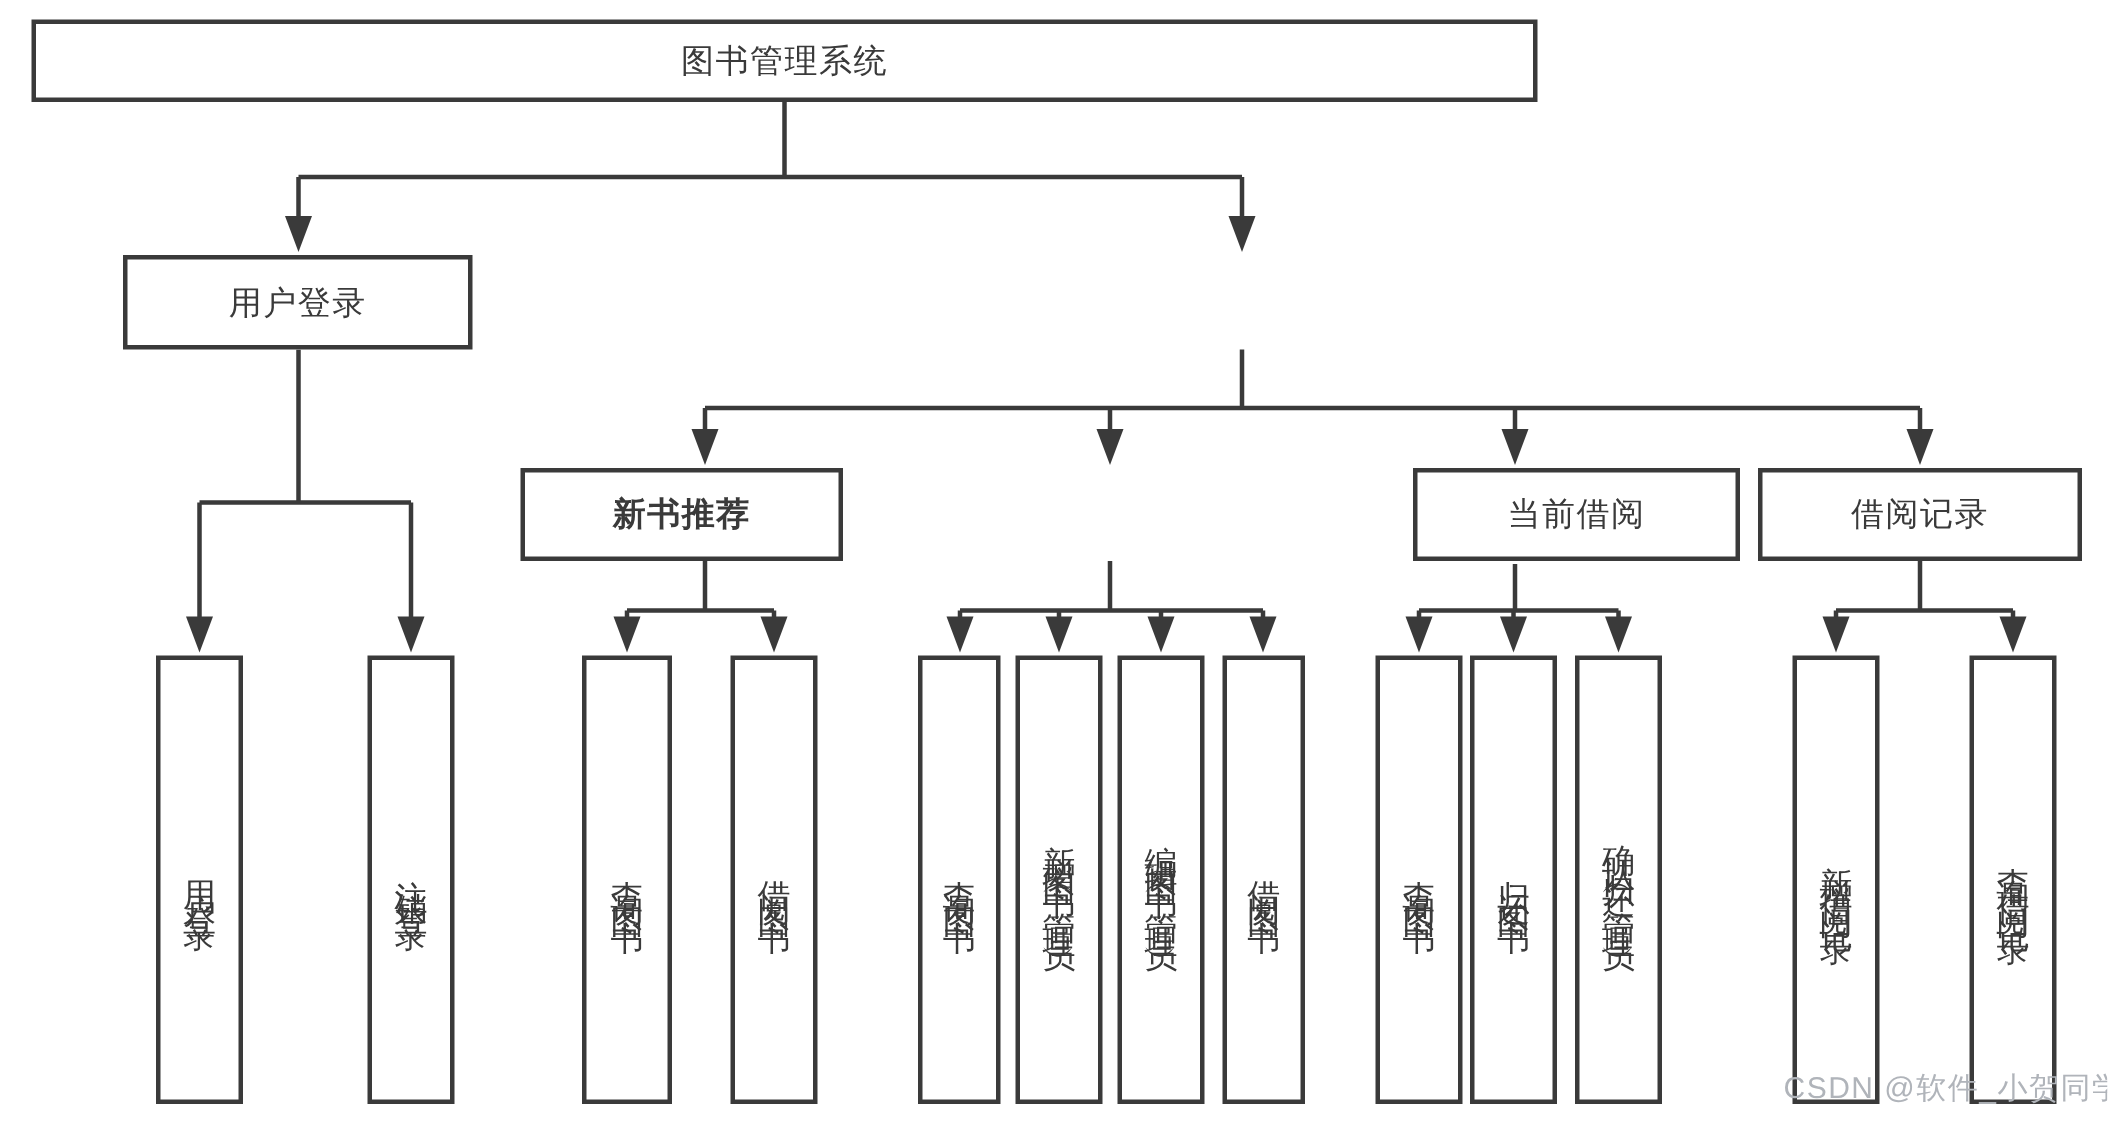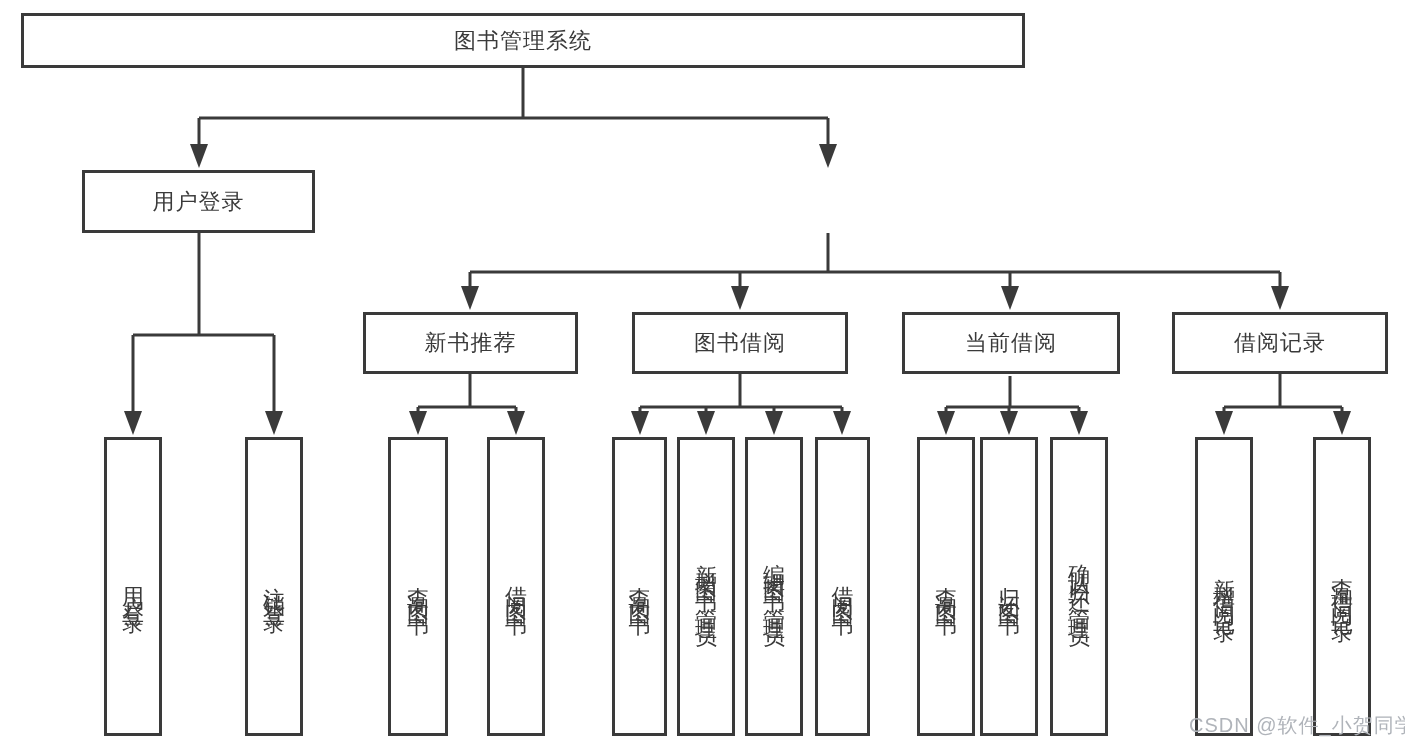--- a/index.html
+++ b/index.html
@@ -87,27 +87,24 @@
   </svg>
 
   <div class="node" style="left:21px; top:13px; width:1004px; height:55px;">
     <span>图书管理系统</span>
   </div>
 
   <div class="node" style="left:82px; top:170px; width:233px; height:63px;">
     <span>用户登录</span>
   </div>
 
-  <div class="node" style="left:363px; top:312px; width:215px; height:62px;">
+  <div class="node" style="left:347px; top:312px; width:215px; height:62px;font-weight:bold;">
     <span>新书推荐</span>
   </div>
-  <div class="node" style="left:632px; top:312px; width:216px; height:62px;">
-    <span>图书借阅</span>
-  </div>
-  <div class="node" style="left:902px; top:312px; width:218px; height:62px;">
+  <div class="node" style="left:942px; top:312px; width:218px; height:62px;">
     <span>当前借阅</span>
   </div>
   <div class="node" style="left:1172px; top:312px; width:216px; height:62px;">
     <span>借阅记录</span>
   </div>
 
   <div class="node leaf" style="left:104px; width:58px;">
     <span class="vtext">用户登录</span>
   </div>
   <div class="node leaf" style="left:245px; width:58px;">

